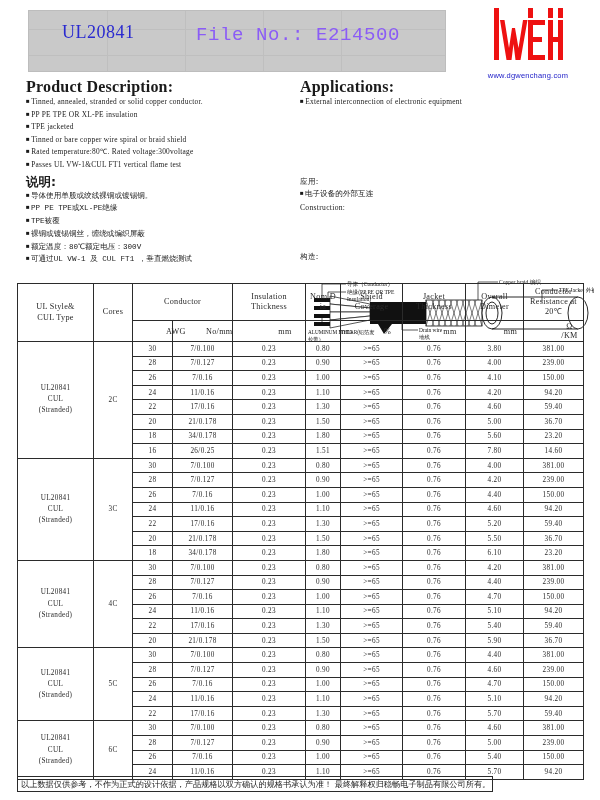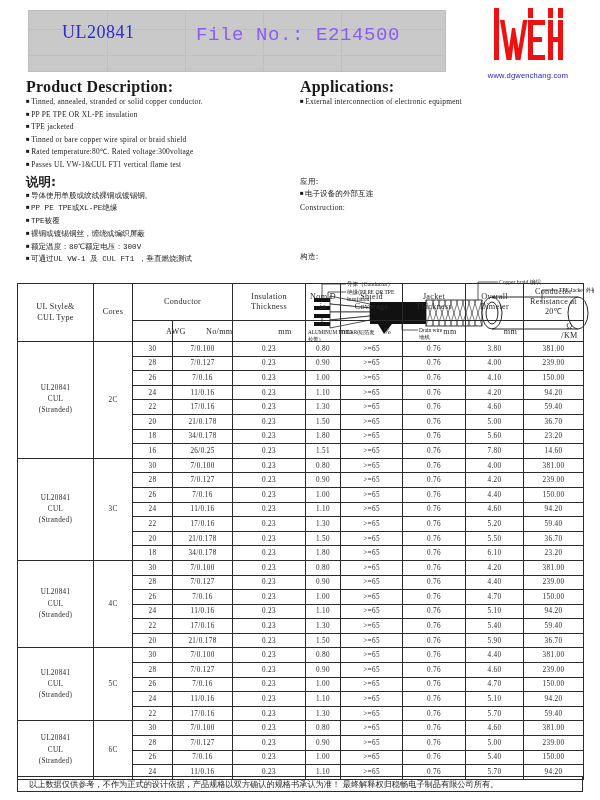--- a/index.html
+++ b/index.html
@@ -206,28 +206,28 @@
     letter-spacing: 0.3px;
   }
   .grpsep > td { border-top: 1.6px solid #1a1a1a; }
   .thick-top { border-top: 1.6px solid #1a1a1a !important; }
 
   
   .footer {
     position: absolute;
     left: 17px;
     top: 776px;
-    width: 566px;
+    width: 476px;
     border: 1px solid #2b2b2b;
     box-sizing: border-box;
     height: 16px;
     line-height: 15px;
     font-size: 8.2px;
     font-family: "DejaVu Sans", sans-serif;
-    padding-left: 11px;
+    padding-left: 3px;
     color: #1a1a1a;
   }
 </style>
 </head>
 <body>
 
 <div class="header">
   <div class="header-band">
     <div class="band-grid">
       <span style="left:78px"></span>

